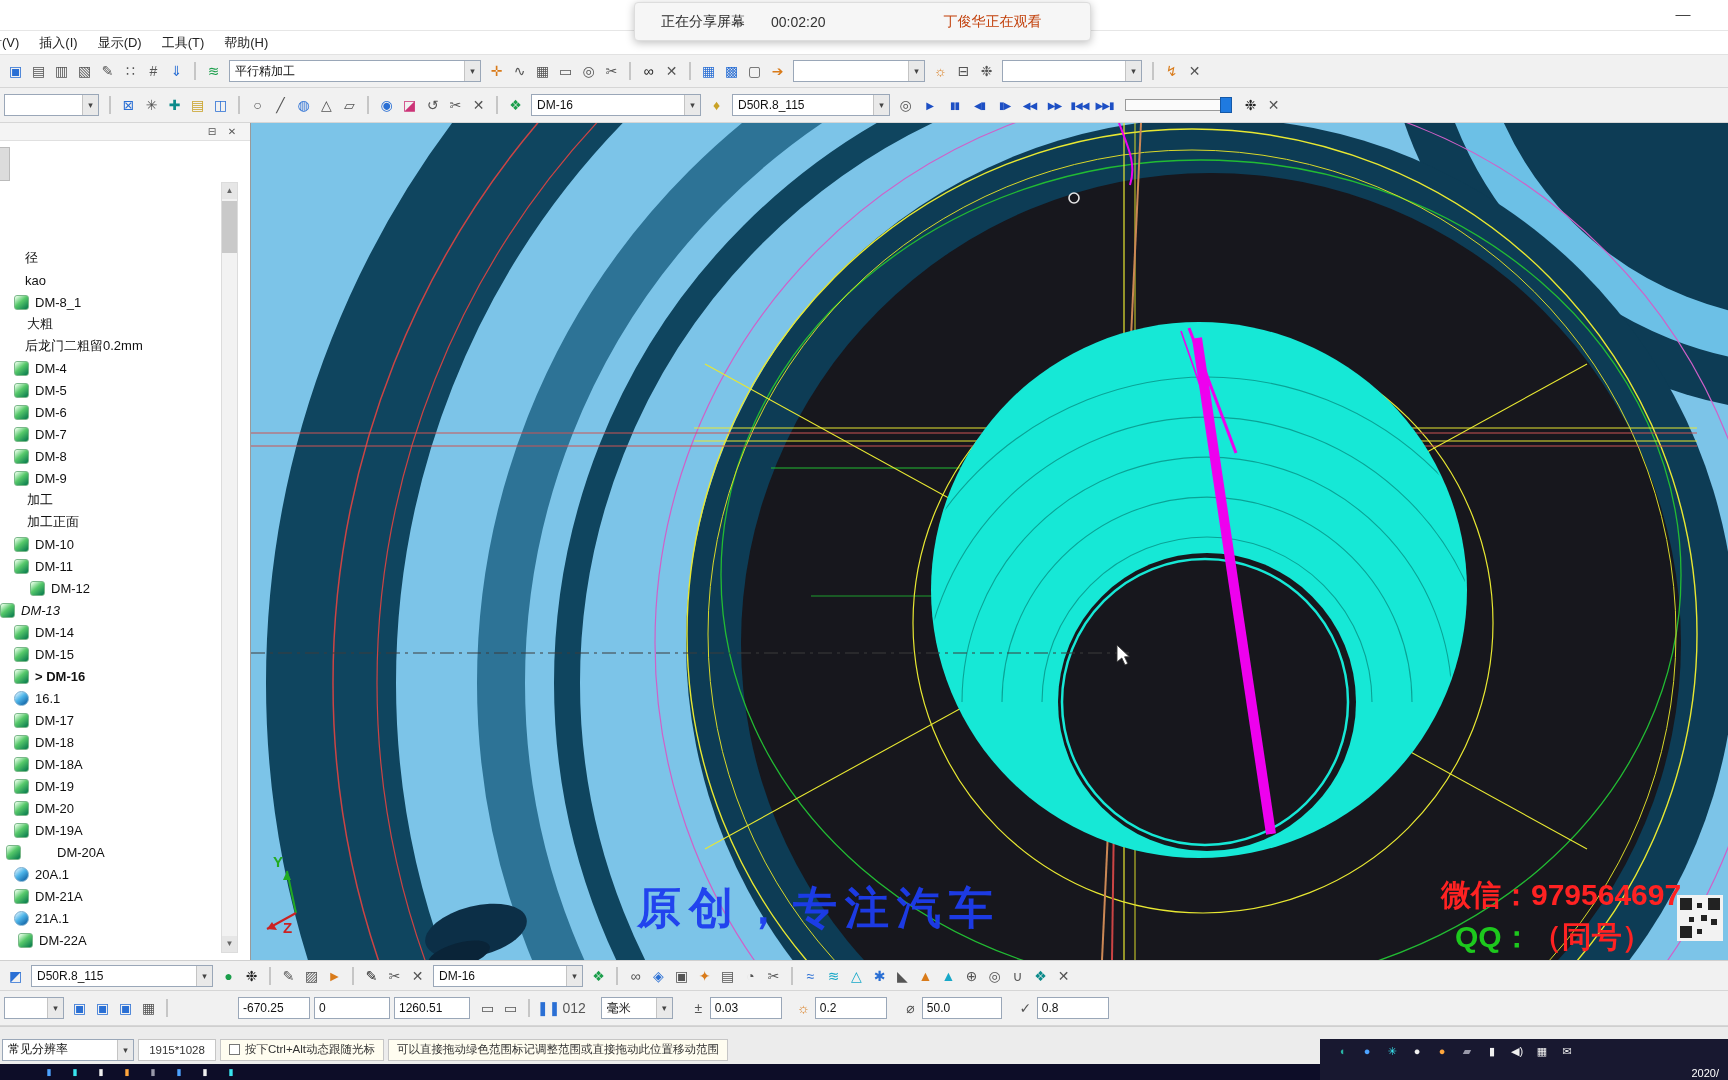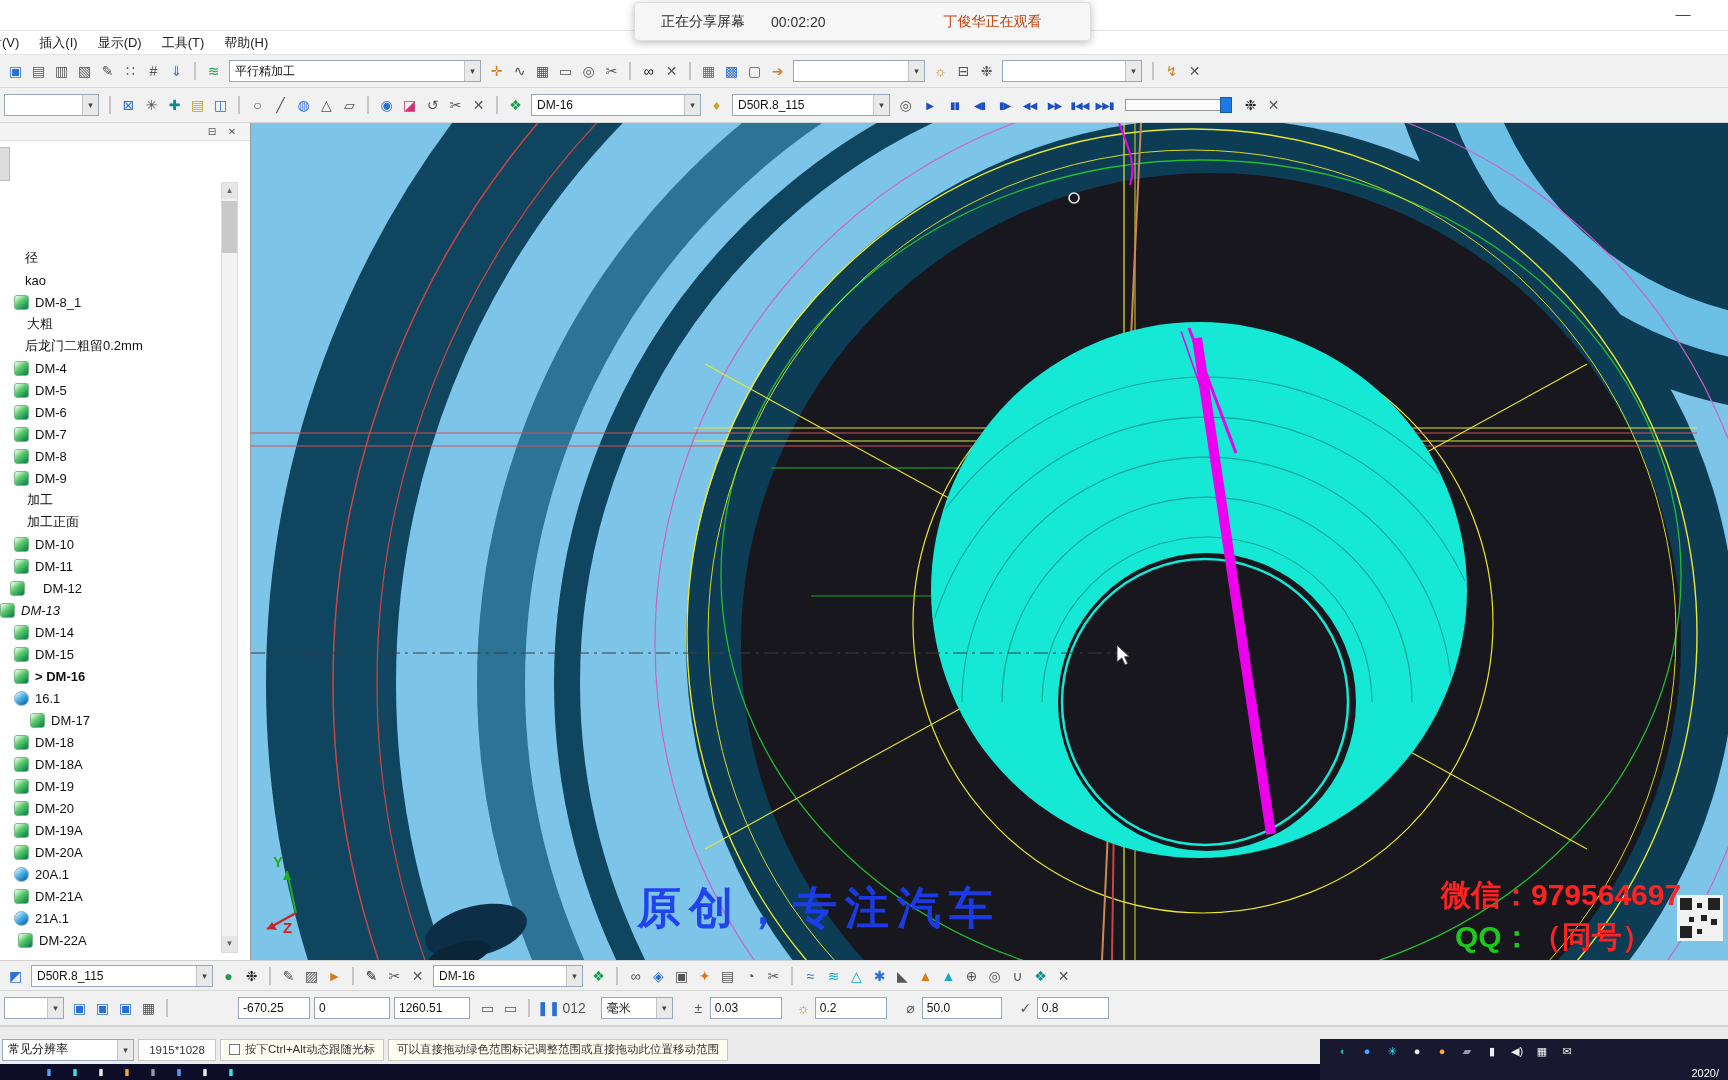--- a/index.html
+++ b/index.html
@@ -399,21 +399,21 @@
         <span class="tree-label">加工正面</span>
       </div>
       <div class="tree-row" style="padding-left: 14px;">
         <span class="tree-ic ic-green"></span>
         <span class="tree-label">DM-10</span>
       </div>
       <div class="tree-row" style="padding-left: 14px;">
         <span class="tree-ic ic-green"></span>
         <span class="tree-label">DM-11</span>
       </div>
-      <div class="tree-row" style="padding-left: 10px; gap: 12px;">
+      <div class="tree-row" style="padding-left: 30px;">
         <span class="tree-ic ic-green"></span>
         <span class="tree-label">DM-12</span>
       </div>
       <div class="tree-row" style=" font-style: italic;">
         <span class="tree-ic ic-green"></span>
         <span class="tree-label">DM-13</span>
       </div>
       <div class="tree-row" style="padding-left: 14px;">
         <span class="tree-ic ic-green"></span>
         <span class="tree-label">DM-14</span>
@@ -423,21 +423,21 @@
         <span class="tree-label">DM-15</span>
       </div>
       <div class="tree-row selected" style="padding-left: 14px;">
         <span class="tree-ic ic-green"></span>
         <span class="tree-label">&gt; DM-16</span>
       </div>
       <div class="tree-row" style="padding-left: 14px;">
         <span class="tree-ic ic-cyan"></span>
         <span class="tree-label">16.1</span>
       </div>
-      <div class="tree-row" style="padding-left: 14px; margin-left: 16px;">
+      <div class="tree-row" style="padding-left: 14px;">
         <span class="tree-ic ic-green"></span>
         <span class="tree-label">DM-17</span>
       </div>
       <div class="tree-row" style="padding-left: 14px;">
         <span class="tree-ic ic-green"></span>
         <span class="tree-label">DM-18</span>
       </div>
       <div class="tree-row" style="padding-left: 14px;">
         <span class="tree-ic ic-green"></span>
         <span class="tree-label">DM-18A</span>
@@ -447,21 +447,21 @@
         <span class="tree-label">DM-19</span>
       </div>
       <div class="tree-row" style="padding-left: 14px;">
         <span class="tree-ic ic-green"></span>
         <span class="tree-label">DM-20</span>
       </div>
       <div class="tree-row" style="padding-left: 14px;">
         <span class="tree-ic ic-green"></span>
         <span class="tree-label">DM-19A</span>
       </div>
-      <div class="tree-row" style="padding-left: 14px;">
+      <div class="tree-row" style="padding-left: 6px; gap: 30px;">
         <span class="tree-ic ic-green"></span>
         <span class="tree-label">DM-20A</span>
       </div>
       <div class="tree-row" style="padding-left: 14px;">
         <span class="tree-ic ic-cyan"></span>
         <span class="tree-label">20A.1</span>
       </div>
       <div class="tree-row" style="padding-left: 14px;">
         <span class="tree-ic ic-green"></span>
         <span class="tree-label">DM-21A</span>

